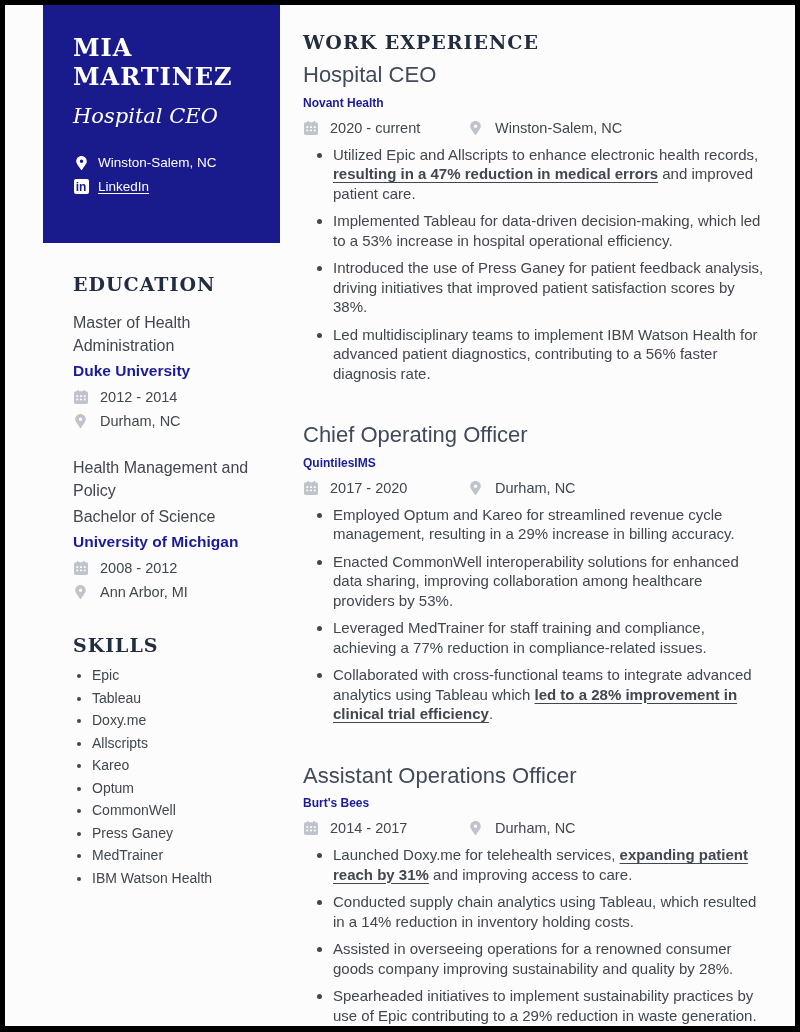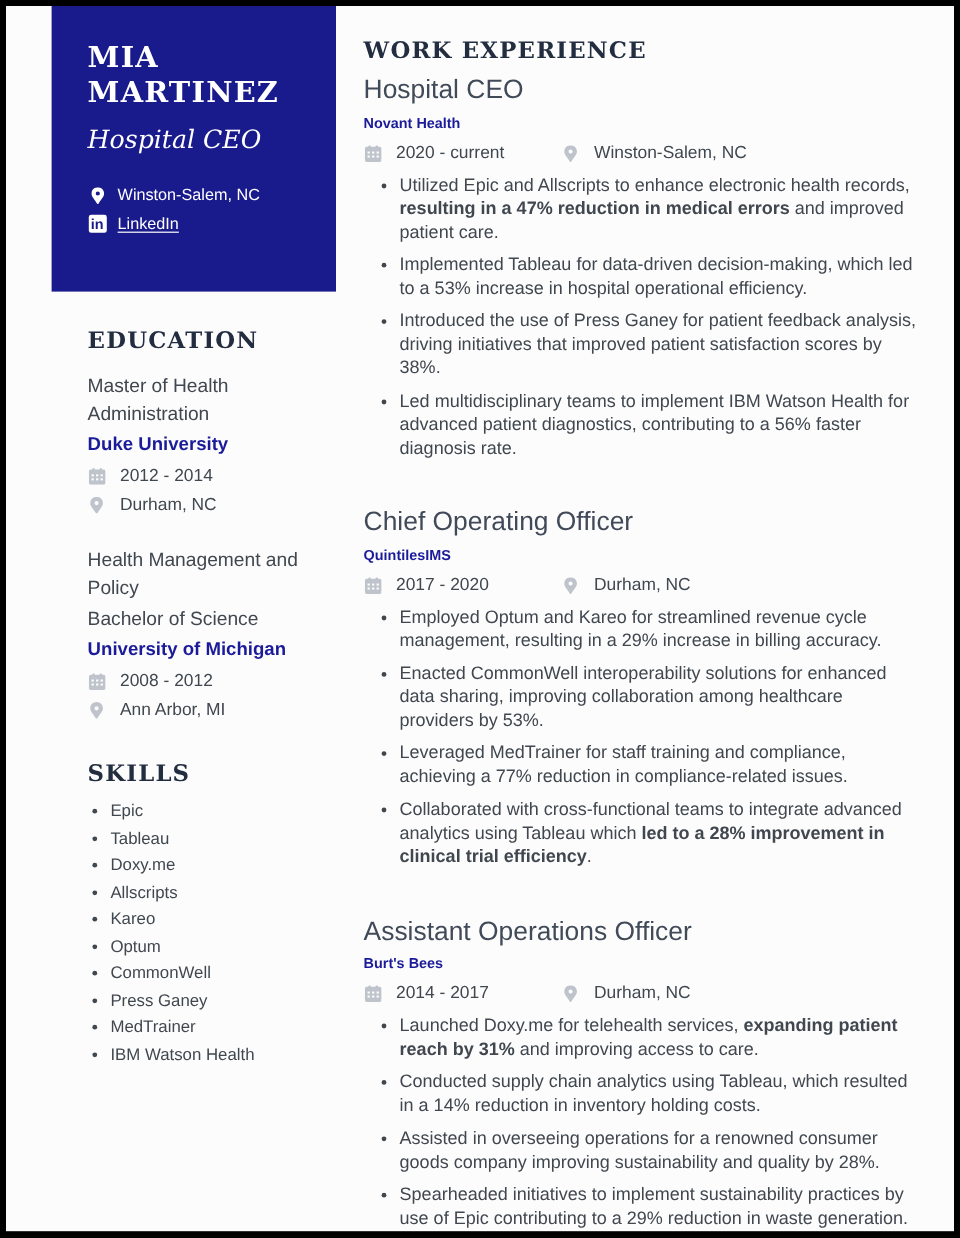--- a/index.html
+++ b/index.html
@@ -56,21 +56,21 @@
   
   .right-col{flex:1; padding:26px 31px 0 23px;}
   .we-h{margin:0 0 8px;}
   .jtitle{font-size:22px; font-weight:400; color:#414a58; line-height:1.25;}
   .company{color:var(--accent); font-weight:700; font-size:12px; margin:7px 0 10px;}
   .job-meta{display:flex; align-items:center; margin-bottom:9px;}
   .job-meta .cell1{width:165px;}
   .job-meta .meta-row{margin-bottom:0;}
   .bullets{list-style:disc; padding-left:30px; font-size:15px;}
   .bullets li{margin-bottom:8px; line-height:19.5px;}
-  .hl{font-weight:700; text-underline-offset:2.5px;}
+  .hl{font-weight:700; text-decoration:underline; text-underline-offset:2.5px;}
   .job + .job{margin-top:38px;}
 </style>
 </head>
 <body>
 
 <div class="page">
 
   <div class="left-col">
     <div class="header-box">
       <div class="name">MIA MARTINEZ</div>

